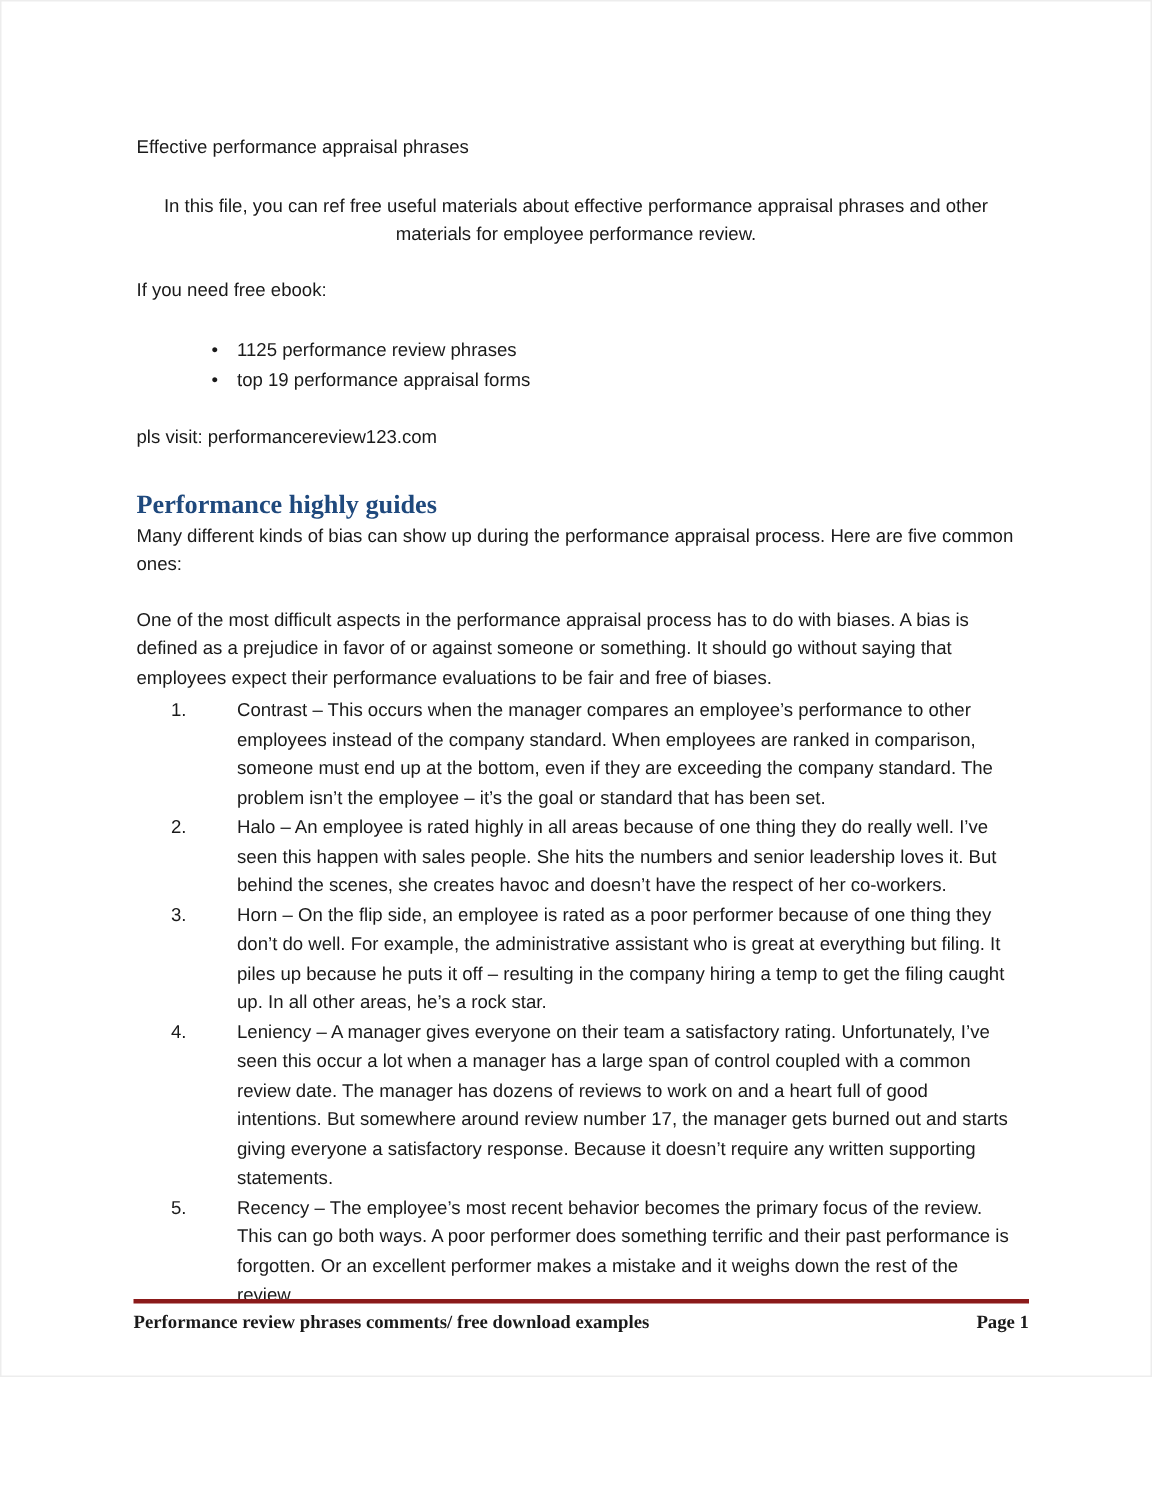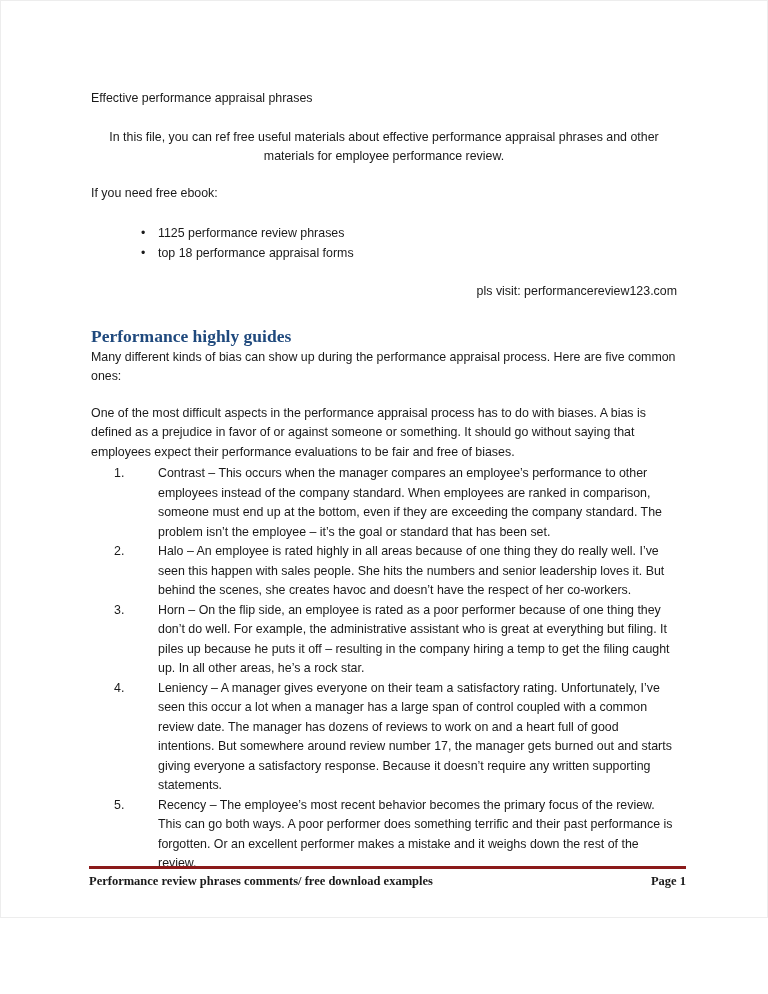--- a/index.html
+++ b/index.html
@@ -36,21 +36,21 @@
   }
   .bullet-item{
     display:flex;
     padding-left:50px;
   }
   .bullet-marker{
     width:17px;
     flex:none;
   }
   .bullet-marker::before{content:"\2022";}
-  .visit-line{margin:19px 0 0 0;text-align:right;}
+  .visit-line{margin:19px 0 0 0;}
   .section-heading{
     font-family:"Liberation Serif", serif;
     color:var(--heading-color);
     font-size:17.5px;
     font-weight:bold;
     line-height:24px;
     margin:22px 0 0 0;
   }
   .body-para{margin:17px 0 0 0;}
   .body-para.tight{margin:0;}
@@ -100,21 +100,21 @@
 
     <p class="ebook-prompt">If you need free ebook:</p>
 
     <ul class="bullet-list">
       <li class="bullet-item">
         <span class="bullet-marker"></span>
         <span>1125 performance review phrases</span>
       </li>
       <li class="bullet-item">
         <span class="bullet-marker"></span>
-        <span>top 18 performance appraisal forms</span>
+        <span>top 19 performance appraisal forms</span>
       </li>
     </ul>
 
     <p class="visit-line">pls visit: performancereview123.com</p>
 
     <h1 class="section-heading">Performance highly guides</h1>
 
     <p class="body-para tight">Many different kinds of bias can show up during the performance appraisal process. Here are five common ones:</p>
     <p class="body-para">One of the most difficult aspects in the performance appraisal process has to do with biases. A bias is defined as a prejudice in favor of or against someone or something. It should go without saying that employees expect their performance evaluations to be fair and free of biases.</p>
 

